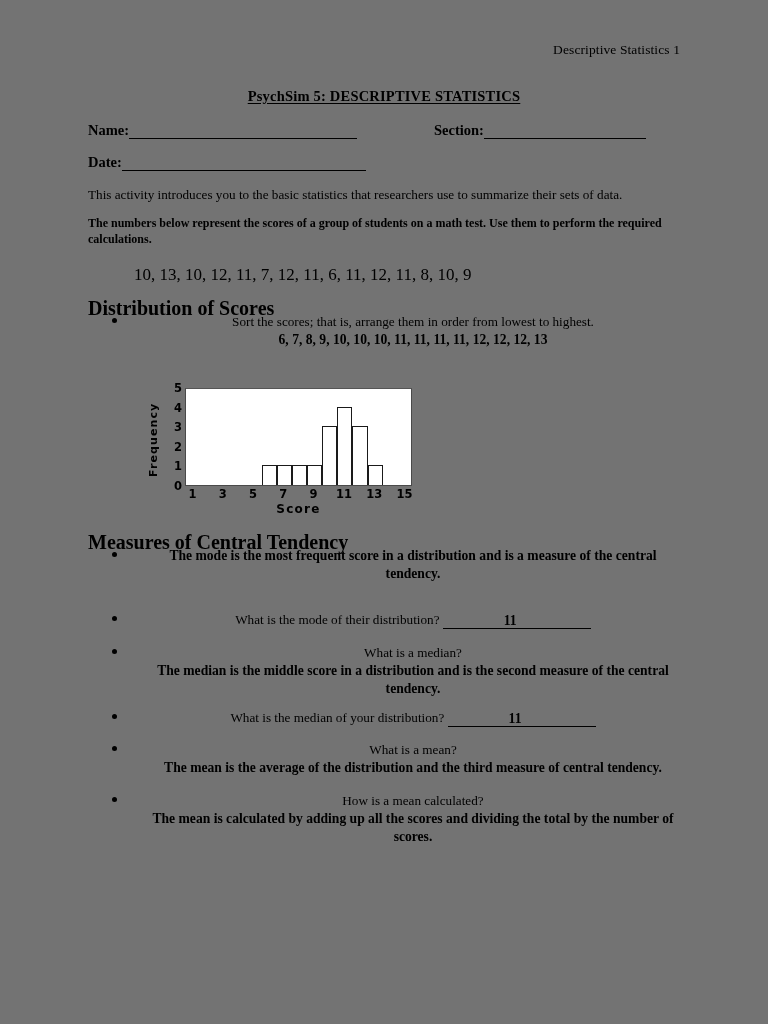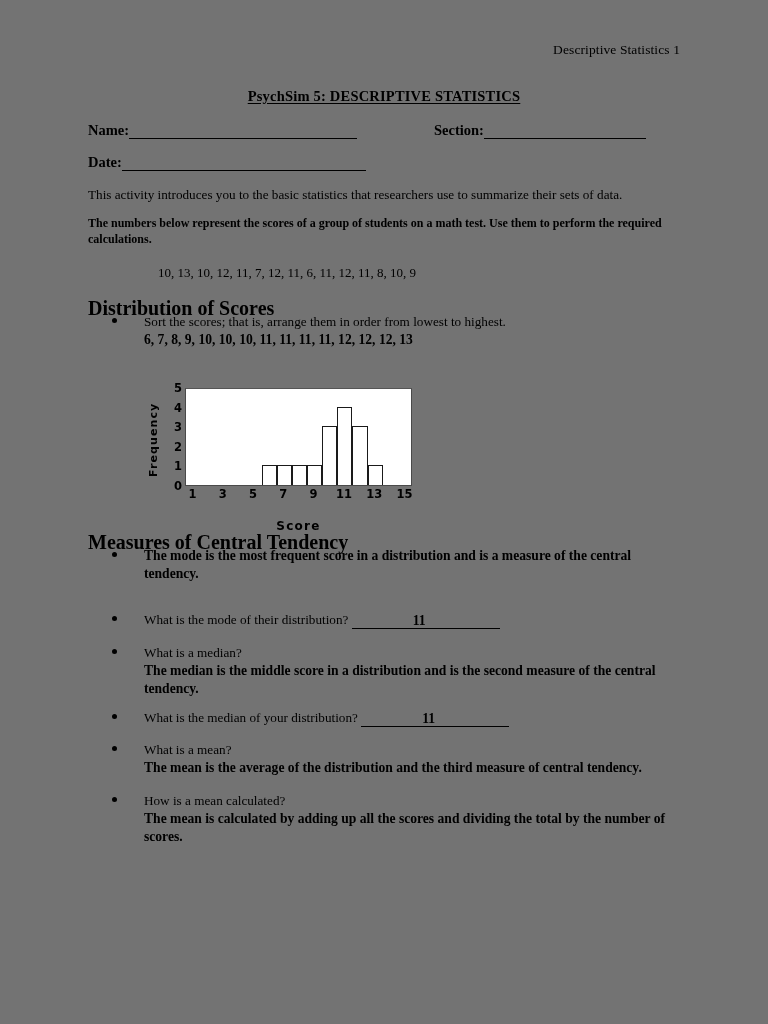--- a/index.html
+++ b/index.html
@@ -86,22 +86,21 @@
     font-weight: bold;
     font-size: 12px;
     line-height: 1.32;
   }
   #p-intro { top: 186px; }
   #p-prompt { top: 216px; width: 592px; }
   #p-scores {
     top: 264px;
     left: 134px;
     width: 546px;
-    font-size: 13px;
-    margin-left: 24px;
+    font-size: 17px;
   }
 
   
   .section-head {
     position: absolute;
     left: 88px;
     font-size: 20px;
     font-weight: bold;
     white-space: nowrap;
   }
@@ -120,20 +119,21 @@
     top: 5px;
     width: 5px;
     height: 5px;
     border-radius: 50%;
     background: #000;
   }
   .bullet-body {
     margin-left: 32px;
     font-size: 13.2px;
     line-height: 1.34;
+    text-align: center;
   }
   .q-line { font-size: 13.2px; }
   .a-line {
     font-weight: bold;
     font-size: 13.6px;
     line-height: 1.33;
   }
 
   #b-sort   { top: 313px; }
   #b-hist   { top: 357px; }
@@ -255,21 +255,20 @@
   .hist-xlabel {
     position: absolute;
     left: 39px;
     top: 116px;
     width: 227px;
     text-align: center;
     font-family: "DejaVu Sans", sans-serif;
     font-size: 12px;
     font-weight: bold;
     letter-spacing: 1.3px;
-    margin-top: 17px;
   }
 </style>
 </head>
 <body>
 
 <div class="page">
 
   <div class="running-head">Descriptive Statistics 1</div>
 
   <div class="doc-title">

